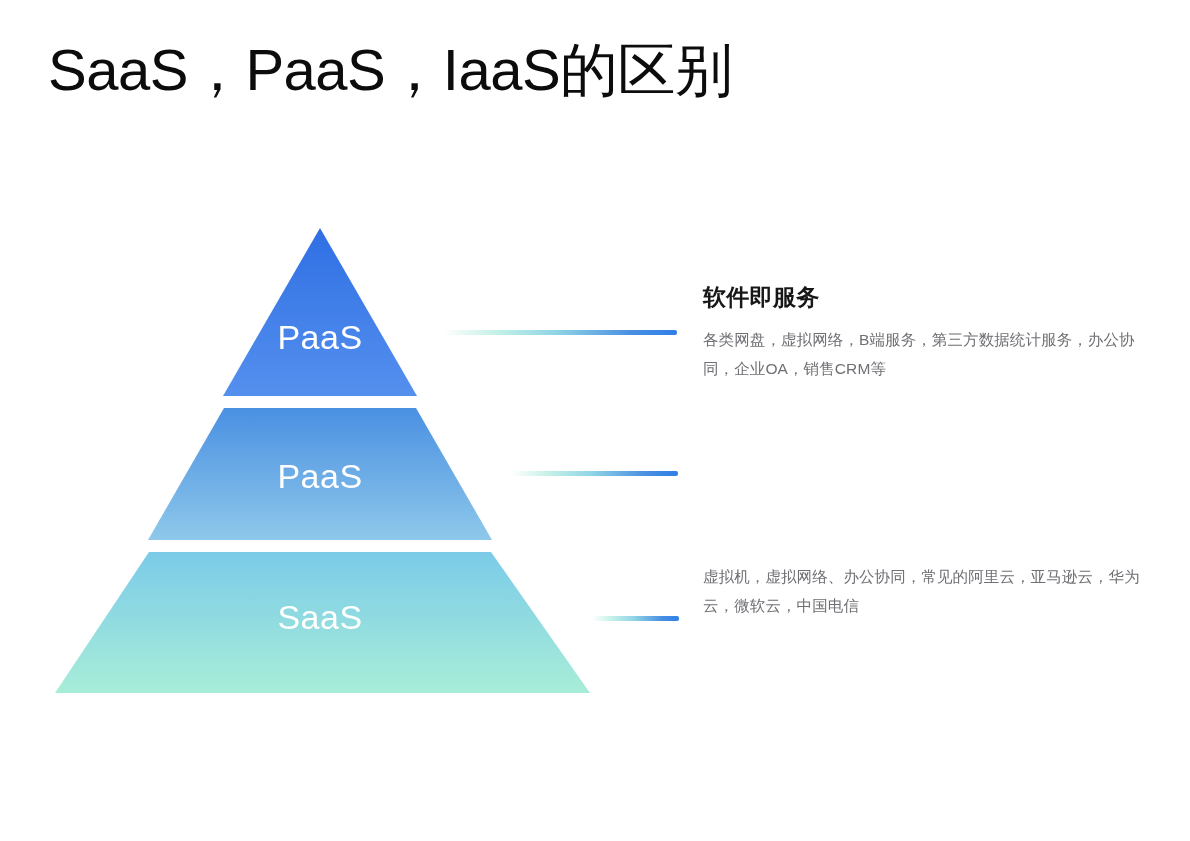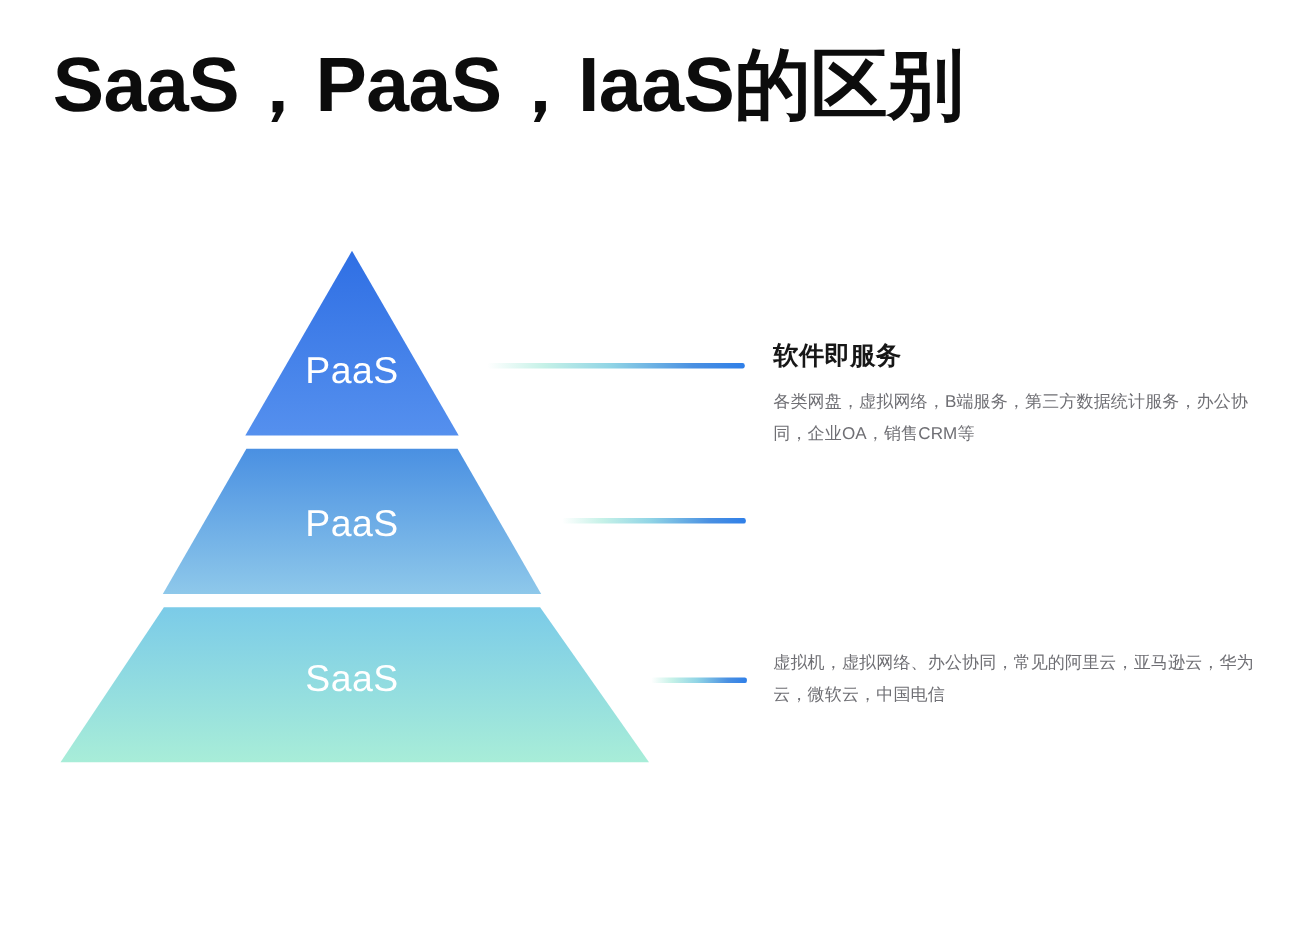--- a/index.html
+++ b/index.html
@@ -15,23 +15,23 @@
     width: 1190px;
     height: 841px;
     background: #ffffff;
   }
 
   
   #page-title {
     position: absolute;
     left: 48px;
     top: 38px;
-    font-size: 70px;
+    font-size: 58px;
     line-height: 1.12;
-    font-weight: 700;
+    font-weight: 400;
     letter-spacing: -0.5px;
     color: #0c0c0c;
     white-space: nowrap;
     font-stretch: condensed;
     text-align: center;
   }
 
   
   #pyramid {
     position: absolute;
@@ -51,21 +51,20 @@
   }
   #label-saas { left: 220px; top: 318px; width: 200px; font-size: 34px; }
   #label-paas { left: 220px; top: 457px; width: 200px; font-size: 34px; }
   #label-iaas { left: 220px; top: 598px; width: 200px; font-size: 34px; }
 
   
   .info-block {
     position: absolute;
     left: 703px;
     width: 444px;
-    margin-top: 26px;
   }
   #block-0 { top: 283px; }
   #block-1 { top: 433px; }
   #block-2 { top: 563px; }
 
   .info-heading {
     font-size: 23px;
     font-weight: 700;
     color: #171717;
     letter-spacing: 0.3px;

